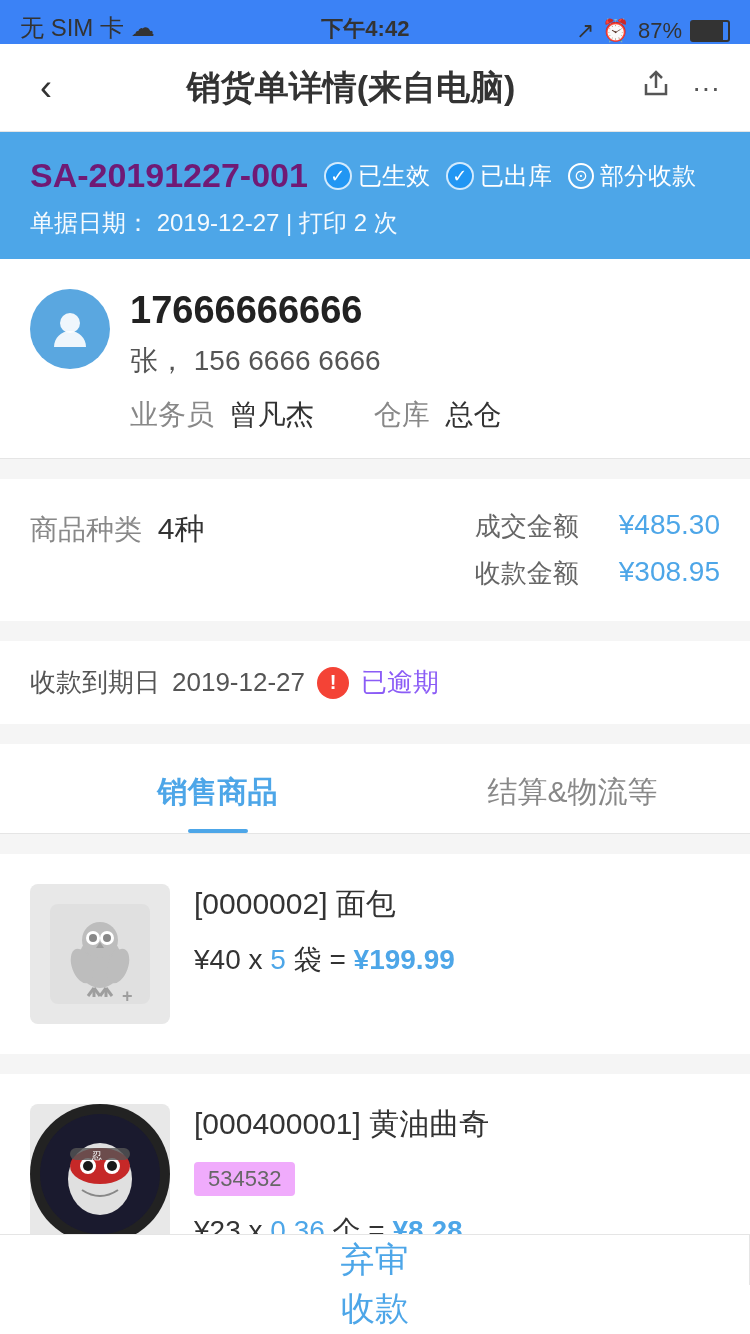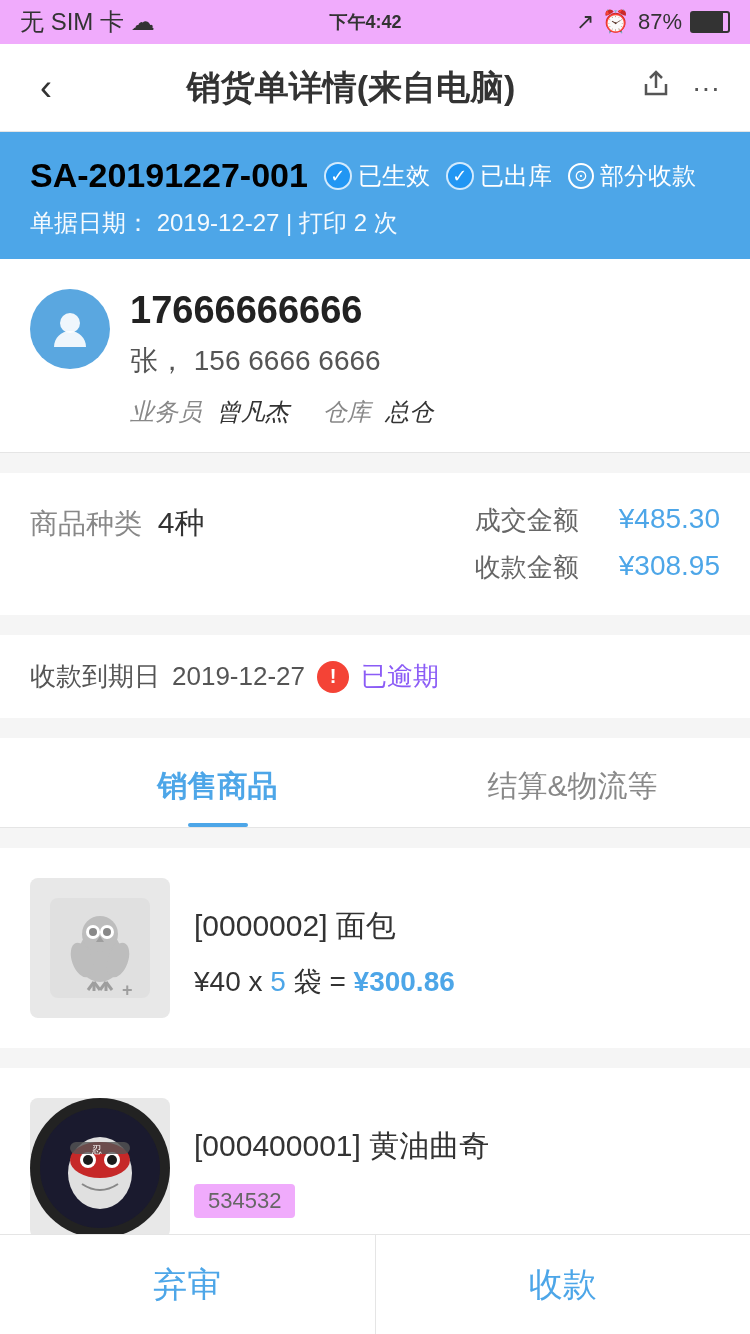--- a/index.html
+++ b/index.html
@@ -9,30 +9,30 @@
       width: 750px;
       min-height: 1334px;
       background: #f5f5f5;
       font-size: 28px;
       color: #333;
     }
 
     
     .status-bar {
       height: 44px;
-      background: #f0abfc;
-      display: flex;
-      align-items: center;
+      background: #3b82f6;
+      display: flex;
+      align-items: flex-end;
       justify-content: space-between;
       padding: 0 20px;
       font-size: 24px;
       font-weight: 500;
     }
     .status-left { display: flex; align-items: center; gap: 8px; }
-    .status-center { font-weight: 600; font-size: 18px; }
+    .status-center { font-weight: 600; font-size: 22px; }
     .status-right { display: flex; align-items: center; gap: 8px; font-size: 22px; }
 
     
     .nav-bar {
       height: 88px;
       background: #fff;
       display: flex;
       align-items: center;
       padding: 0 30px;
       border-bottom: 1px solid #e5e5e5;
@@ -69,21 +69,21 @@
     }
     .order-header-top {
       display: flex;
       align-items: center;
       gap: 16px;
       margin-bottom: 12px;
     }
     .order-number {
       font-size: 34px;
       font-weight: 700;
-      color: #000000;
+      color: #701a75;
     }
     .status-badge {
       display: flex;
       align-items: center;
       gap: 6px;
       color: #fff;
       font-size: 24px;
     }
     .status-badge .check-icon {
       width: 28px;
@@ -139,24 +139,23 @@
       color: #222;
       margin-bottom: 10px;
     }
     .customer-phone {
       font-size: 28px;
       color: #555;
       margin-bottom: 16px;
     }
     .customer-details {
       display: flex;
-      gap: 34px;
-      font-size: 24px;
+      gap: 60px;
+      font-size: 28px;
       color: #555;
-      font-style: italic;
     }
     .customer-details .label { color: #888; }
     .customer-details .value { color: #333; margin-left: 8px; }
 
     
     .summary-section {
       background: #fff;
       margin-top: 20px;
       padding: 30px;
       display: flex;
@@ -259,21 +258,20 @@
       align-items: center;
       justify-content: center;
       overflow: hidden;
     }
     .product-info { flex: 1; }
     .product-name {
       font-size: 30px;
       color: #333;
       margin-bottom: 16px;
       font-weight: 500;
-      margin-top: 28px;
     }
     .product-tag {
       display: inline-block;
       background: #f0abfc;
       color: #666;
       font-size: 22px;
       padding: 4px 14px;
       border-radius: 4px;
       margin-bottom: 16px;
     }
@@ -292,20 +290,21 @@
     
     .bottom-bar {
       position: fixed;
       bottom: 0;
       left: 0;
       width: 750px;
       height: 100px;
       background: #fff;
       border-top: 1px solid #e5e5e5;
       display: flex;
+      flex-direction: column;
     }
     .bottom-btn {
       flex: 1;
       display: flex;
       align-items: center;
       justify-content: center;
       font-size: 34px;
       cursor: pointer;
     }
     .bottom-btn.left {
@@ -469,21 +468,21 @@
       <div class="product-name">
         <span>[0000002]</span>
         <span>面包</span>
       </div>
       <div class="product-price">
         <span>¥40</span>
         <span> x </span>
         <span class="qty">5</span>
         <span>袋</span>
         <span> = </span>
-        <span class="total">¥300.86</span>
+        <span class="total">¥199.99</span>
       </div>
     </div>
   </div>
 
   <div class="product-item">
     <div class="product-thumb">
 
       <div style="width:140px;height:140px;border-radius:50%;background:#222;display:flex;align-items:center;justify-content:center;overflow:hidden;">
         <svg width="120" height="120" viewBox="0 0 120 120" fill="none">
           <circle cx="60" cy="60" r="60" fill="#1a1a2e"></circle>

